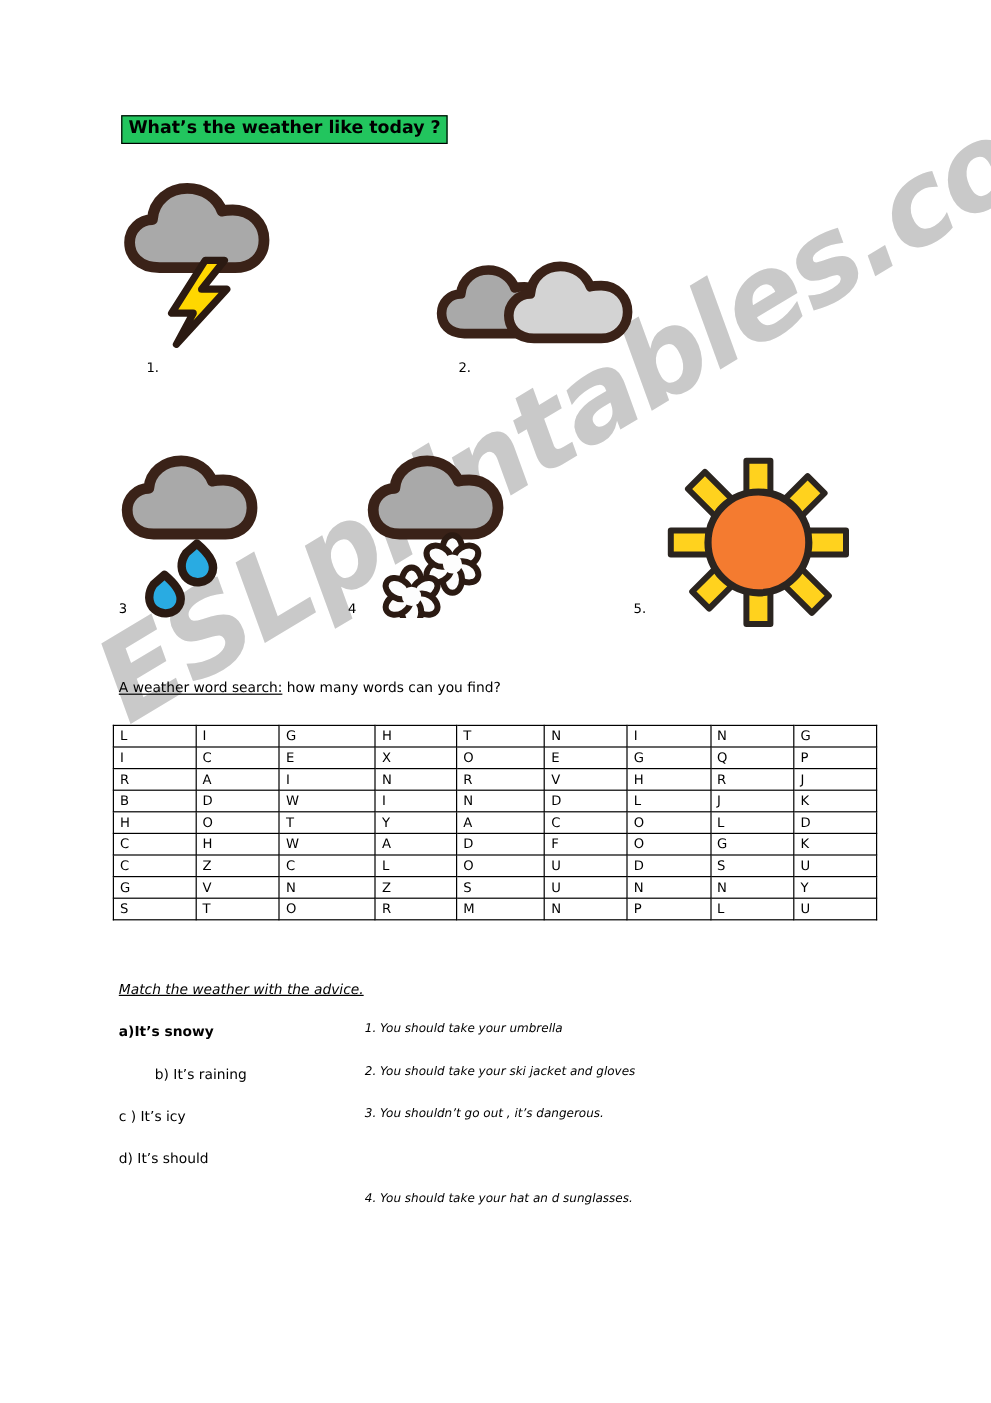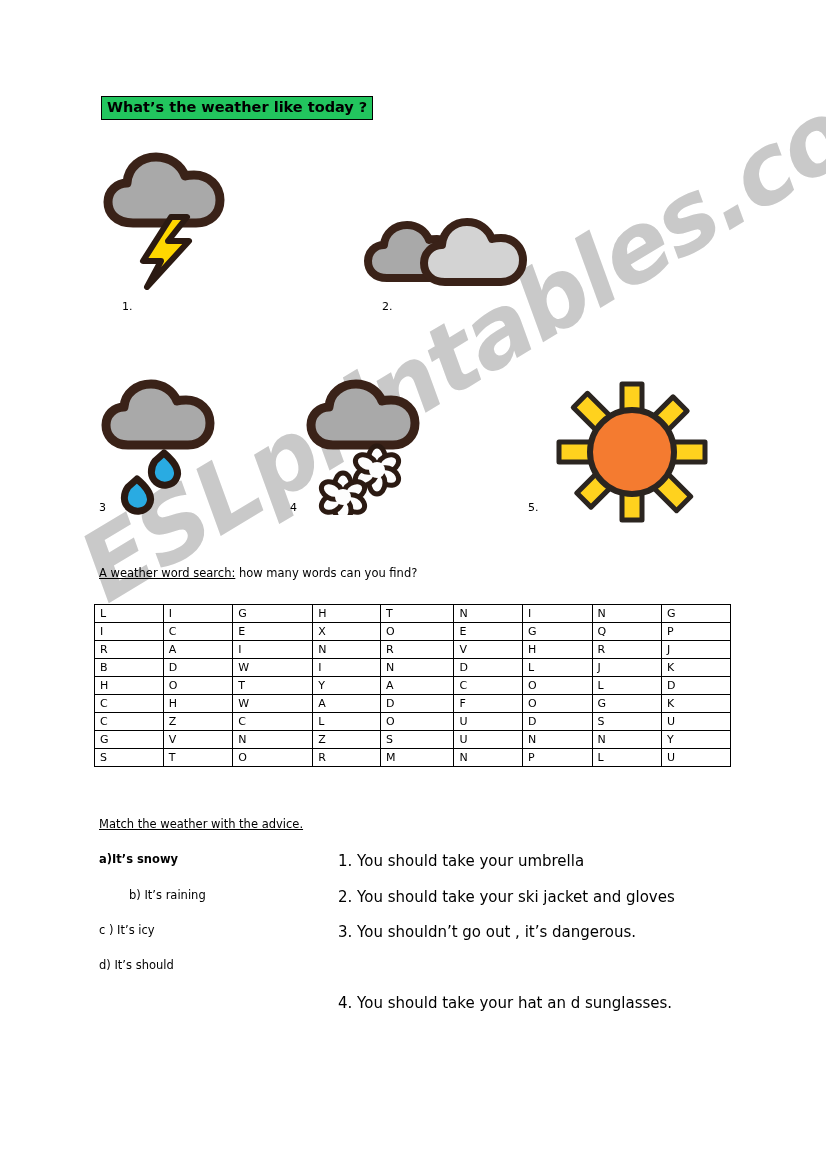--- a/index.html
+++ b/index.html
@@ -113,26 +113,27 @@
     position: absolute;
     left: 99px;
     font-family: "DejaVu Sans", sans-serif;
     font-size: 11.5px;
     color: #000;
     white-space: nowrap;
     z-index: 10;
   }
   .match-right {
     position: absolute;
-    left: 338px;
-    font-family: "DejaVu Sans", sans-serif;
-    font-size: 15px;
-    color: #000;
-    white-space: nowrap;
-    z-index: 10;
+    left: 304px;
+    font-family: "DejaVu Sans", sans-serif;
+    font-size: 10px;
+    color: #000;
+    white-space: nowrap;
+    z-index: 10;
+    font-style: italic;
   }
 </style>
 </head>
 <body>
 
 <div id="page">
 
   <div id="watermark">
     <div class="wm-text">ESLprintables.com</div>
   </div>
@@ -323,21 +324,21 @@
         <td>R</td>
         <td>M</td>
         <td>N</td>
         <td>P</td>
         <td>L</td>
         <td>U</td>
       </tr>
     </tbody>
   </table>
 
-  <div class="body-text underline-span" style="left:99px; top:817px;">Match the weather with the advice.</div>
+  <div class="body-text underline-span" style="left:99px; top:817px;font-style:italic;">Match the weather with the advice.</div>
 
   <div class="match-left" style="top:852px;font-weight:bold;">a)It’s snowy</div>
   <div class="match-left" style="top:888px;margin-left:30px;">b) It’s raining</div>
   <div class="match-left" style="top:923px;">c  ) It’s icy</div>
   <div class="match-left" style="top:958px;">d) It’s should</div>
 
   <div class="match-right" style="top:852px;">1. You should take your umbrella</div>
   <div class="match-right" style="top:888px;">2. You should take your ski jacket and gloves</div>
   <div class="match-right" style="top:923px;">3.  You shouldn’t go out  , it’s dangerous.</div>
   <div class="match-right" style="top:958px;margin-top:36px;">4.  You should take your hat an d sunglasses.</div>

